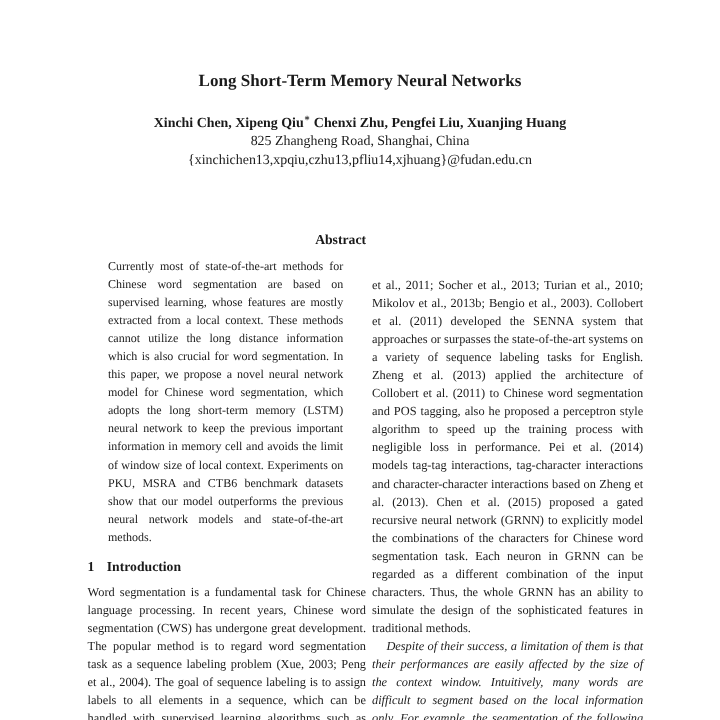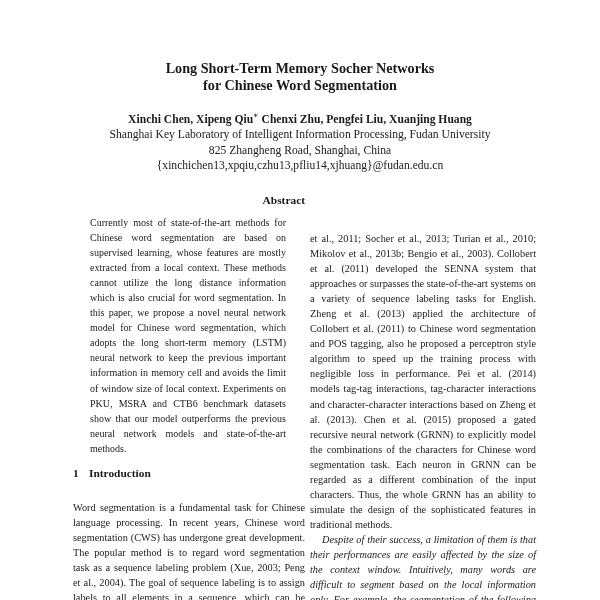--- a/index.html
+++ b/index.html
@@ -73,42 +73,40 @@
     }
     .abstract-body {
       margin: 0 0 0 17px;
       width: 196px;
       font-size: 10px;
       line-height: 15.05px;
     }
     .section-heading {
       font-weight: bold;
       font-size: 11.4px;
-      margin: 10px 0 20px 0;
+      margin: 10px 0 7px 0;
       line-height: 14px;
     }
     .section-heading .num {
       display: inline-block;
       width: 16px;
     }
     p { margin: 0; }
     .indent { text-indent: 12px; font-style: italic; }
   </style>
 </head>
 <body>
 
 <div class="page">
 
   <div class="title-block">
     <h1 class="title">
-      <span>Long Short-Term Memory Socher Networks</span><br>
-      <span>for Chinese Word Segmentation</span>
+      <span>Long Short-Term Memory Neural Networks</span><br>
     </h1>
     <div class="authors"><span>Xinchi Chen, Xipeng Qiu</span><sup>∗</sup><span> Chenxi Zhu, Pengfei Liu, Xuanjing Huang</span></div>
-    <div class="affil">Shanghai Key Laboratory of Intelligent Information Processing, Fudan University</div>
     <div class="affil">825 Zhangheng Road, Shanghai, China</div>
     <div class="affil">{xinchichen13,xpqiu,czhu13,pfliu14,xjhuang}@fudan.edu.cn</div>
   </div>
 
   <div class="col col-left">
     <h2 class="abstract-heading">Abstract</h2>
     <p class="abstract-body">Currently most of state-of-the-art methods for Chinese word segmentation are based on supervised learning, whose features are mostly extracted from a local context. These methods cannot utilize the long distance information which is also crucial for word segmentation. In this paper, we propose a novel neural network model for Chinese word segmentation, which adopts the long short-term memory (LSTM) neural network to keep the previous important information in memory cell and avoids the limit of window size of local context. Experiments on PKU, MSRA and CTB6 benchmark datasets show that our model outperforms the previous neural network models and state-of-the-art methods.</p>
 
     <h2 class="section-heading">
       <span class="num">1</span><span>Introduction</span>

